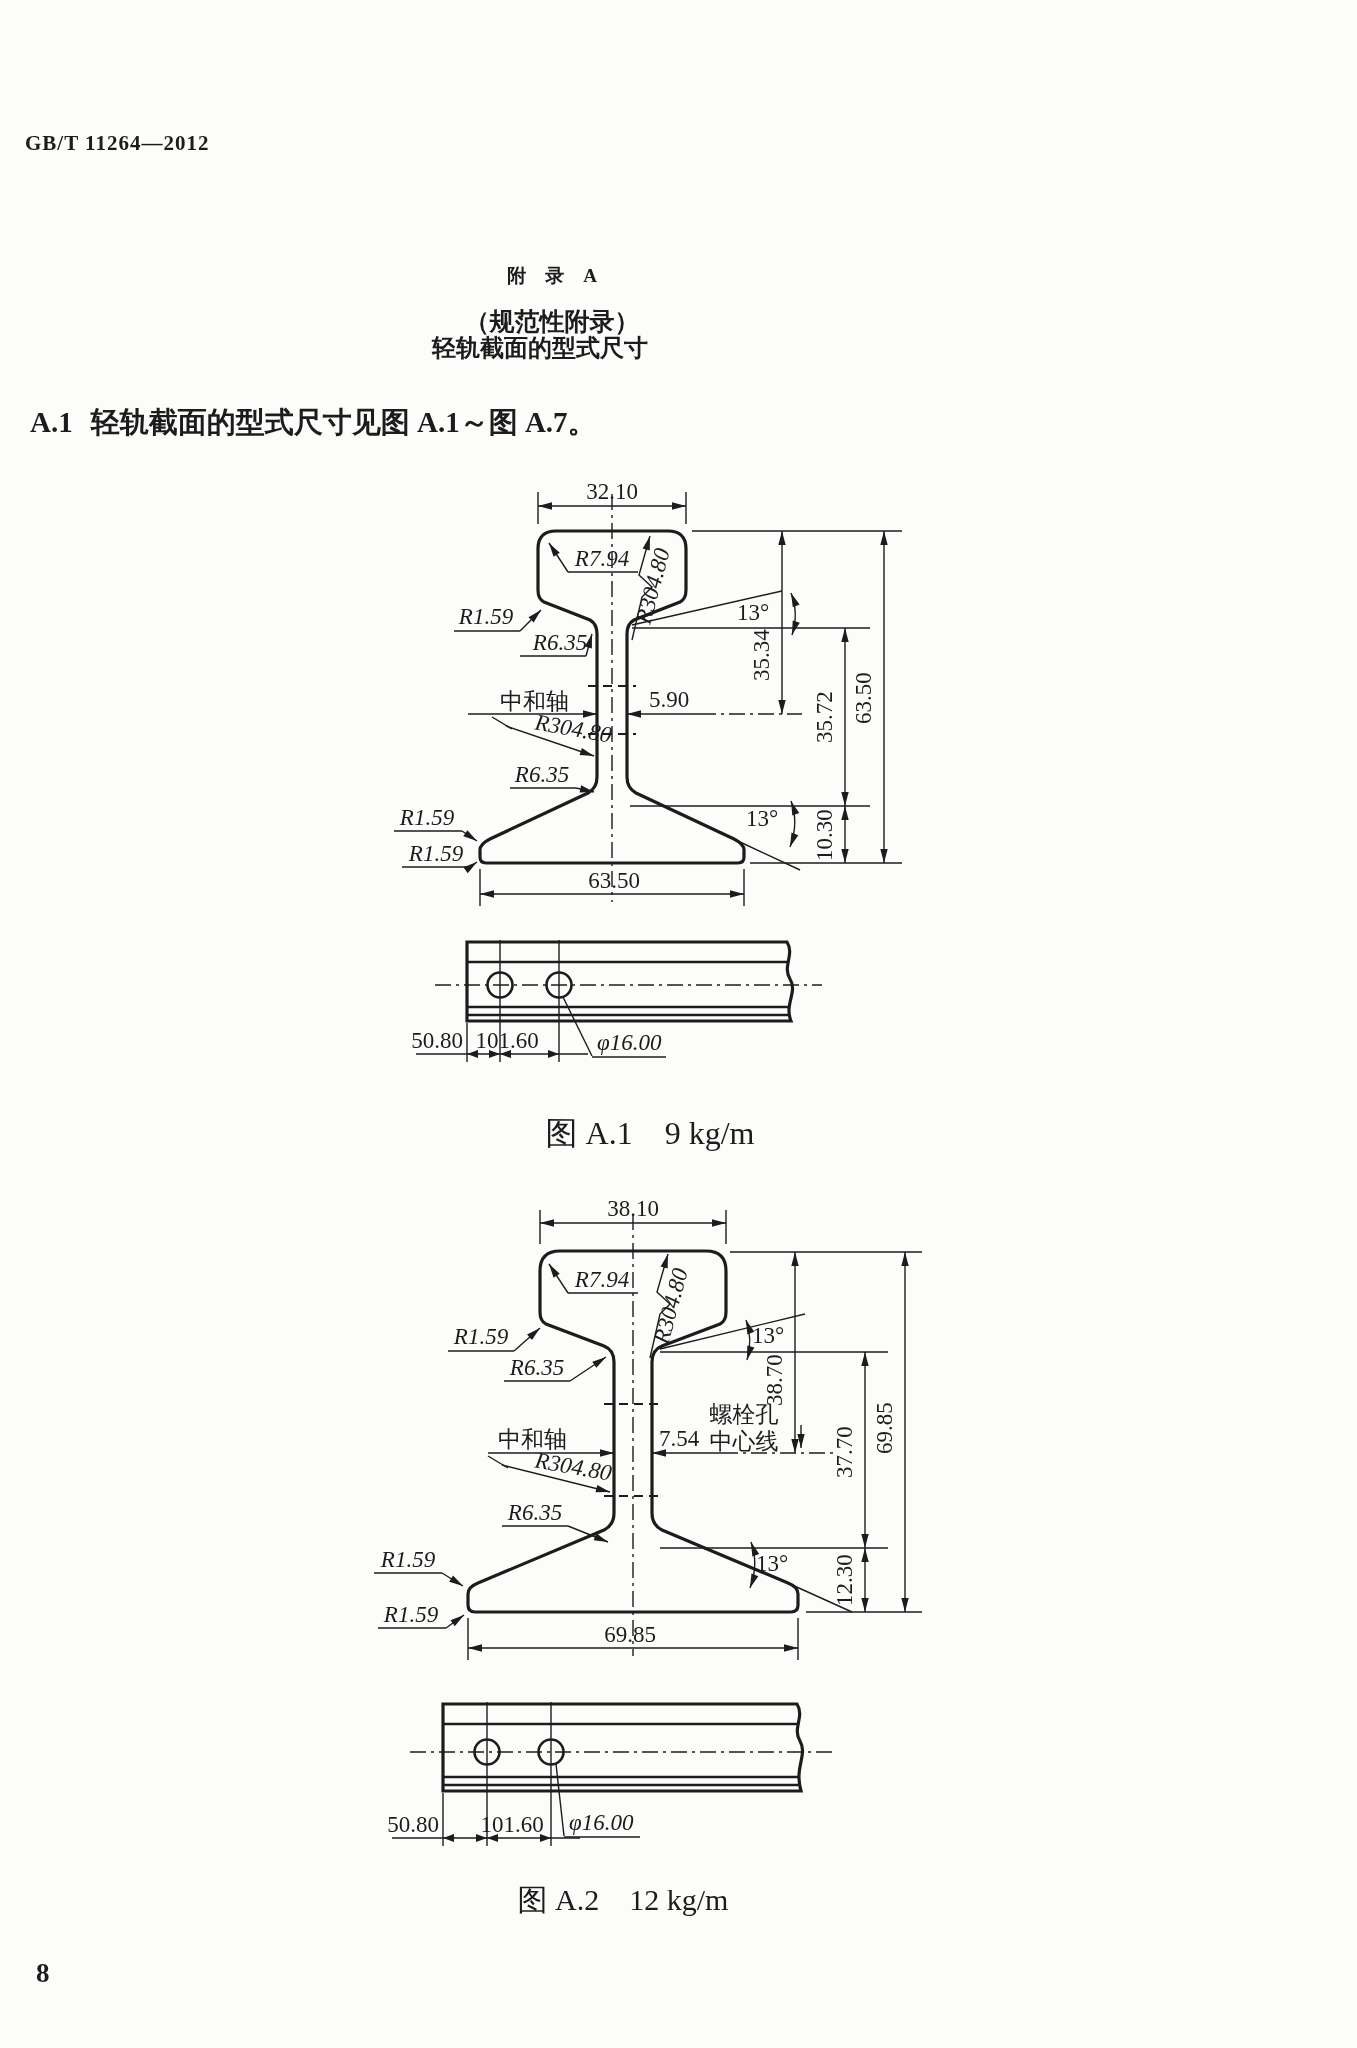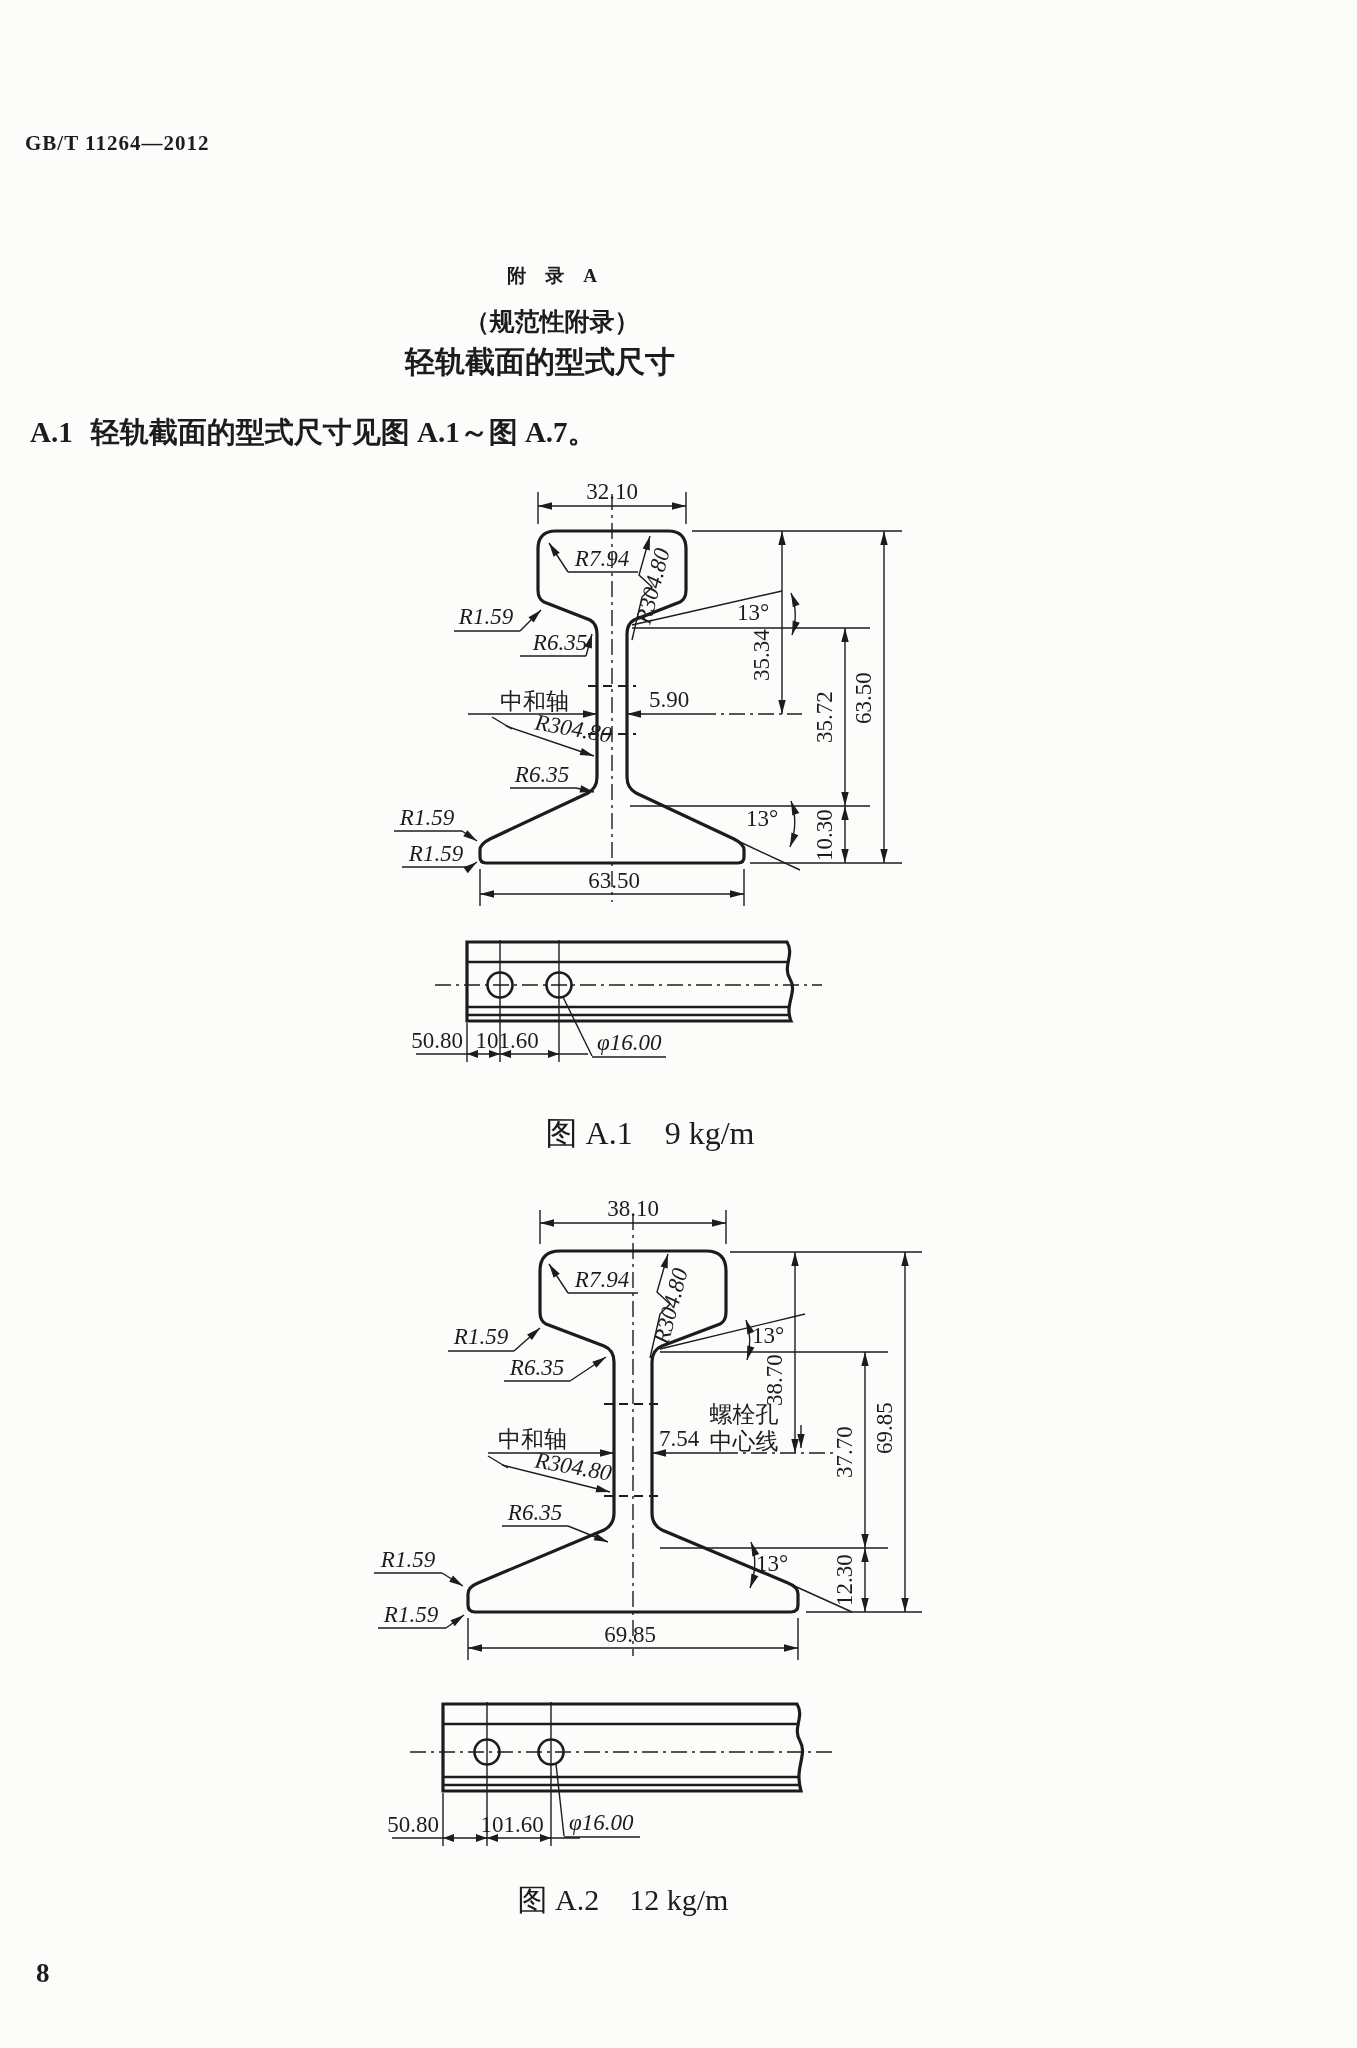--- a/index.html
+++ b/index.html
@@ -3,22 +3,22 @@
 <meta charset="utf-8">
 <style>
   html,body{margin:0;padding:0;}
   body{width:1357px;height:2048px;background:#fcfcfa;position:relative;
        font-family:"Liberation Serif",serif;color:#1c1c1c;overflow:hidden;}
   .abs{position:absolute;}
   .ctr{transform:translateX(-50%);white-space:pre;}
   .std-num{left:25px;top:131px;font-size:21px;font-weight:bold;letter-spacing:1px;}
   .h1{left:552px;top:263px;font-size:19px;font-weight:bold;}
   .h2{left:552px;top:305px;font-size:25px;font-weight:bold;}
-  .h3{left:540px;top:342px;font-size:30px;font-weight:bold;}
-  .para{left:30px;top:413px;font-size:29px;white-space:pre;text-align:center;}
+  .h3{left:540px;top:332px;font-size:24px;font-weight:bold;}
+  .para{left:30px;top:403px;font-size:29px;white-space:pre;text-align:center;}
   .para .num{font-weight:bold;margin-right:18px;}
   .para .txt{font-weight:bold;}
   .cap1{left:650px;top:1112px;font-size:32px;font-weight:normal;}
   .cap2{left:623px;top:1880px;font-size:30px;font-weight:normal;}
   .pageno{left:36px;top:1958px;font-size:27px;font-weight:bold;}
   svg{position:absolute;left:0;top:0;}
   svg text{fill:#1c1c1c;font-family:"Liberation Serif",serif;font-size:23px;}
   svg .rlab{font-style:italic;}
   .thick{stroke:#1c1c1c;stroke-width:3.2;fill:none;}
   .med{stroke:#1c1c1c;stroke-width:2.6;fill:none;}

